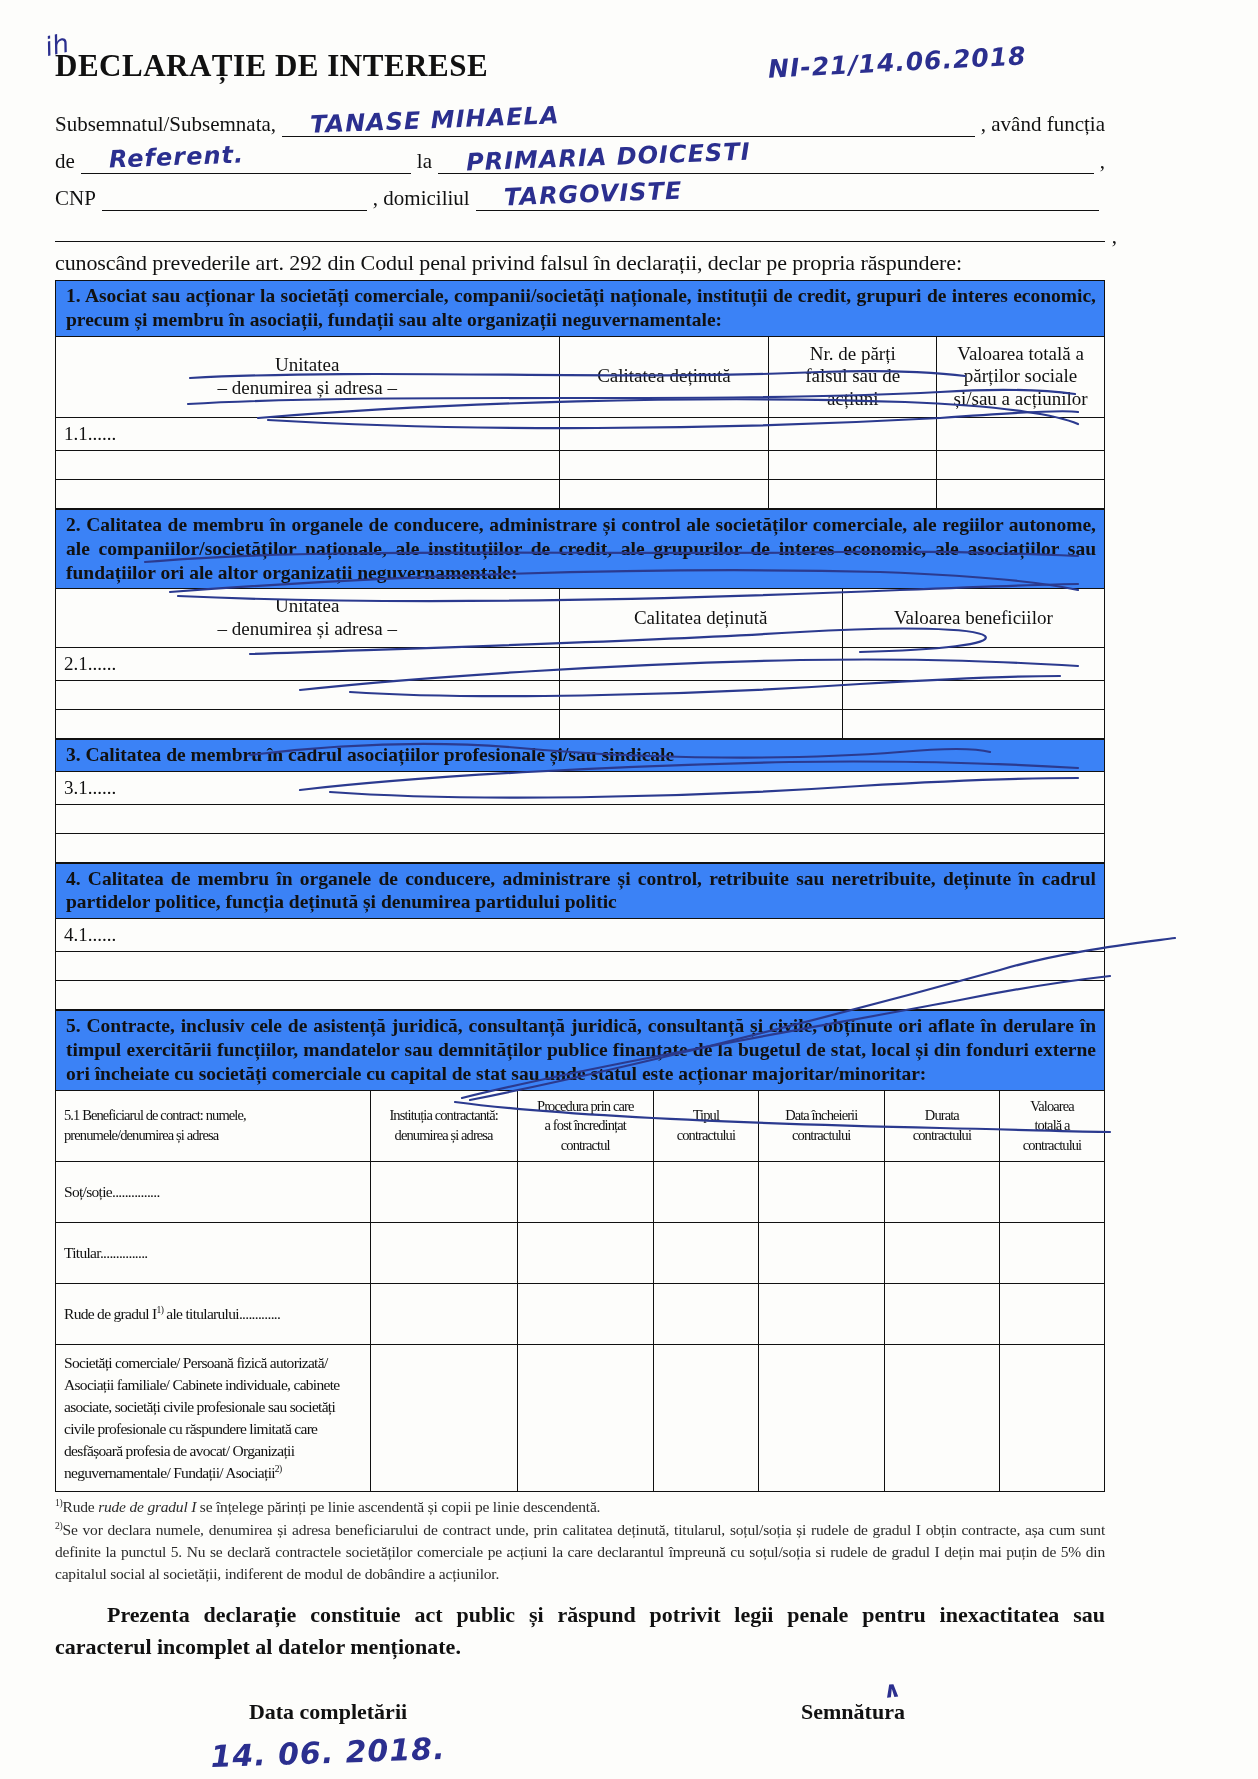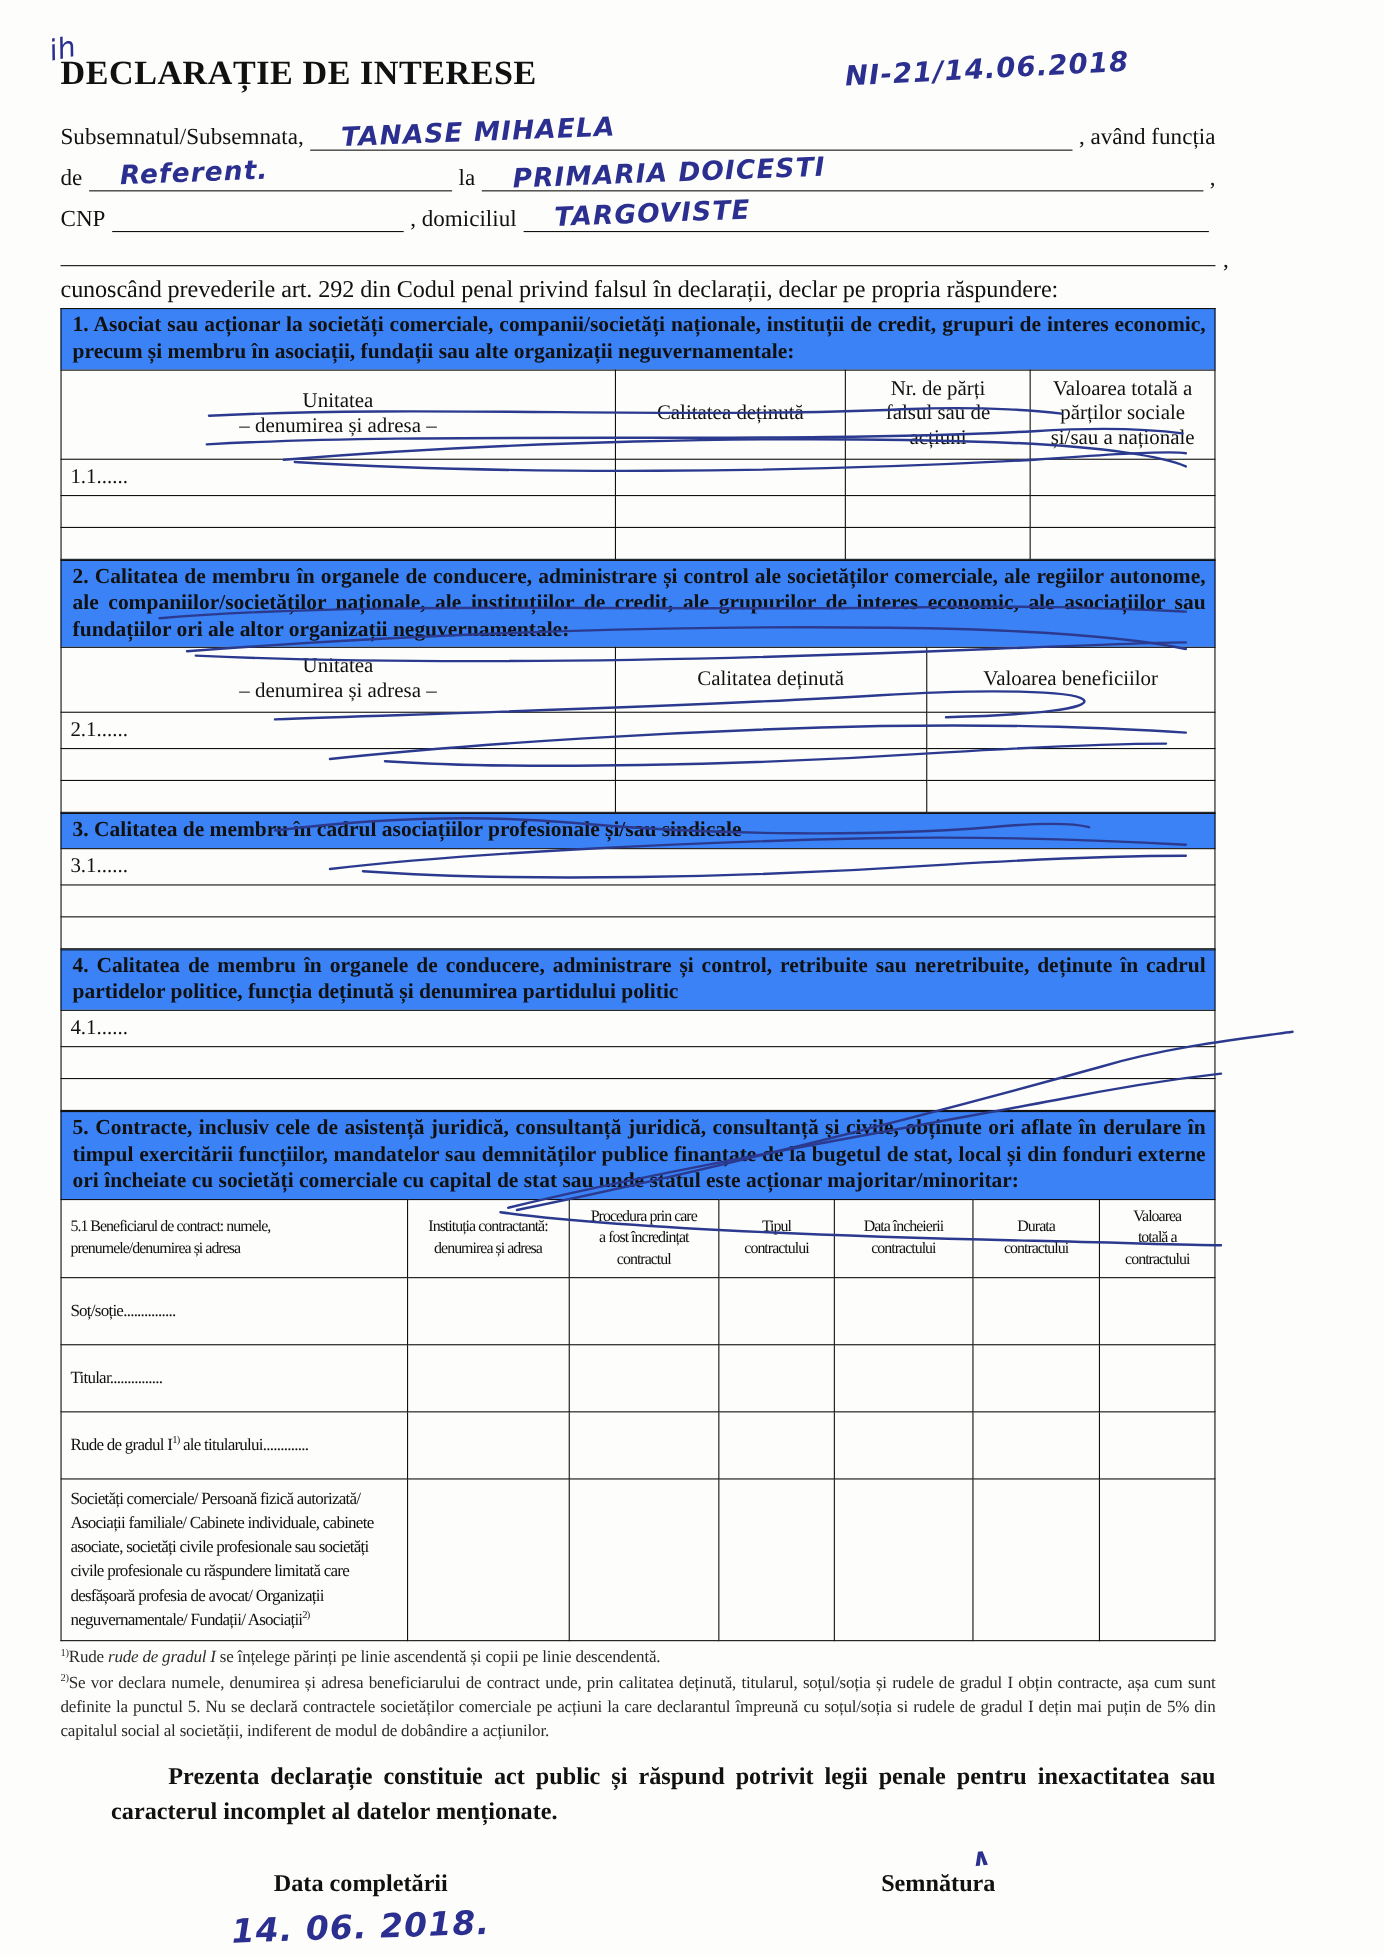--- a/index.html
+++ b/index.html
@@ -183,21 +183,20 @@
     letter-spacing: -0.2px;
   }
   .footnotes .it { font-style: italic; }
 
   .closing {
     font-size: 22px;
     font-weight: 700;
     line-height: 1.45;
     margin-top: 14px;
     text-align: justify;
-    margin-left: 46px;
   }
   .closing .ind { display: inline-block; width: 52px; }
 
   
   .sig-area {
     margin-top: 36px;
     display: flex;
     font-size: 22px;
     font-weight: 700;
   }
@@ -302,21 +301,21 @@
           </td>
           <td class="colhead">Calitatea deținută</td>
           <td class="colhead">
             <div>Nr. de părți</div>
             <div>falsul sau de</div>
             <div>acțiuni</div>
           </td>
           <td class="colhead">
             <div>Valoarea totală a</div>
             <div>părților sociale</div>
-            <div>și/sau a naționale</div>
+            <div>și/sau a acțiunilor</div>
           </td>
         </tr>
         <tr>
           <td class="idxcell">1.1......</td>
           <td></td>
           <td></td>
           <td></td>
         </tr>
         <tr class="emptyrow">
           <td></td>

